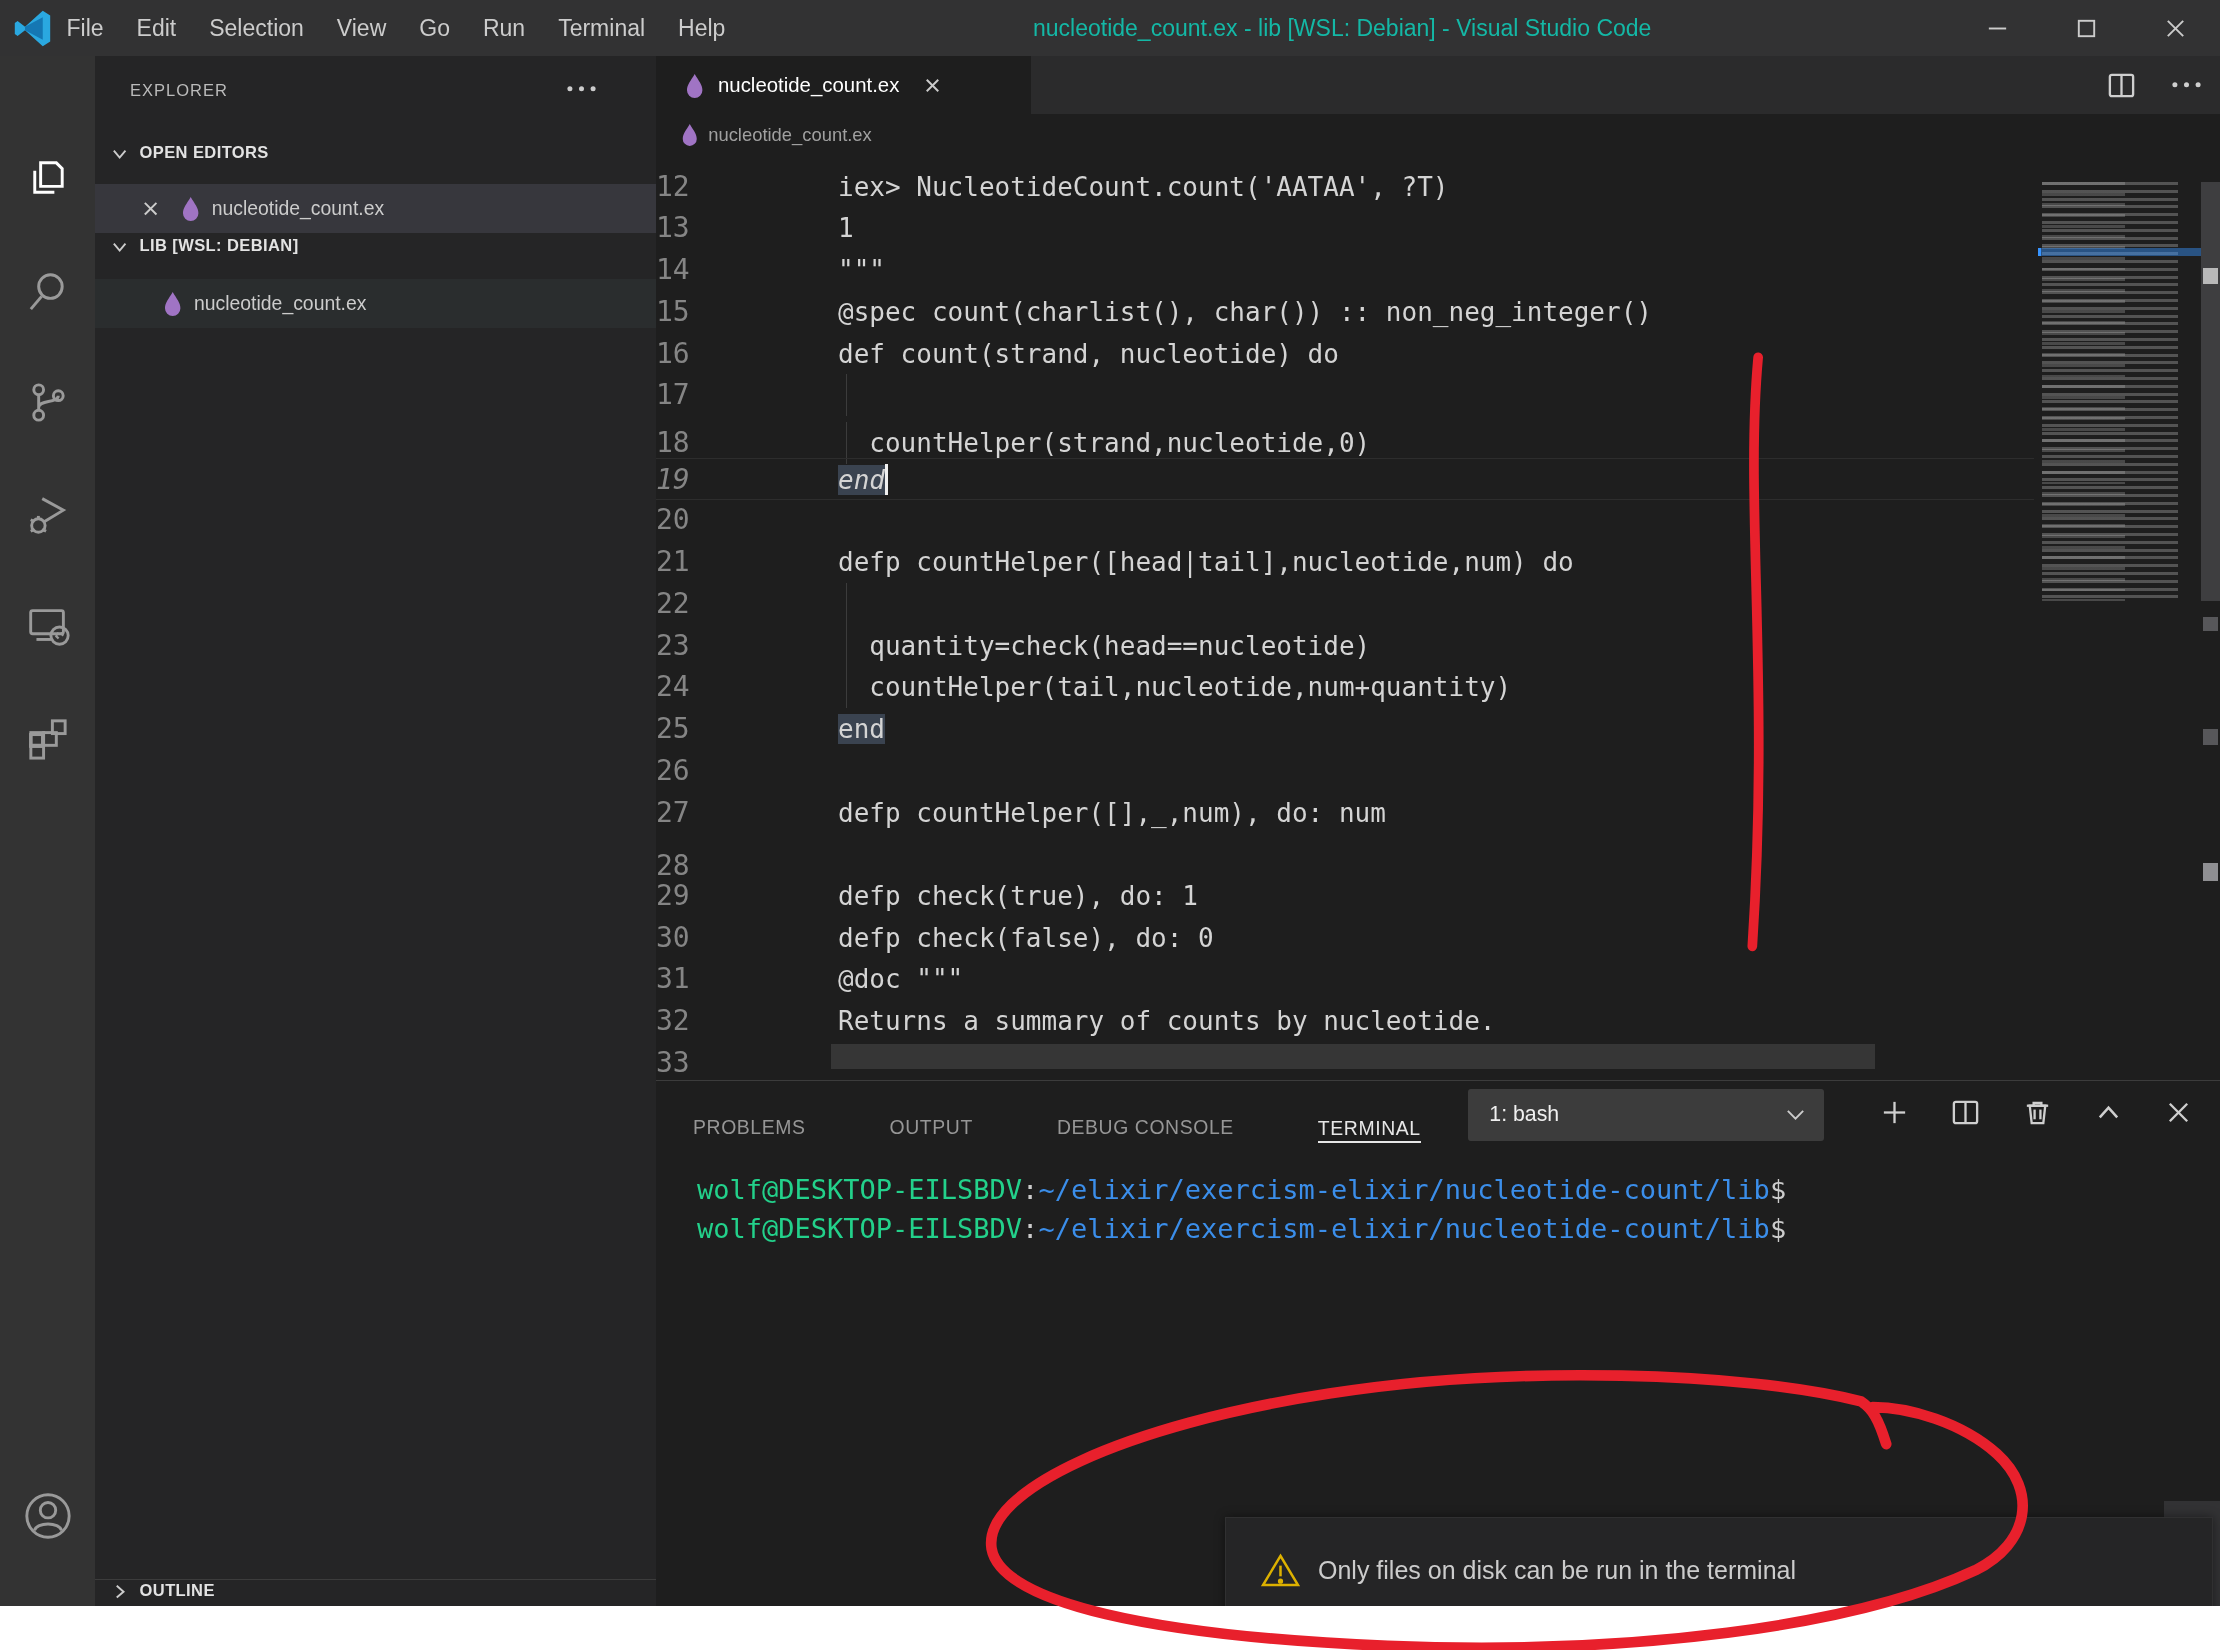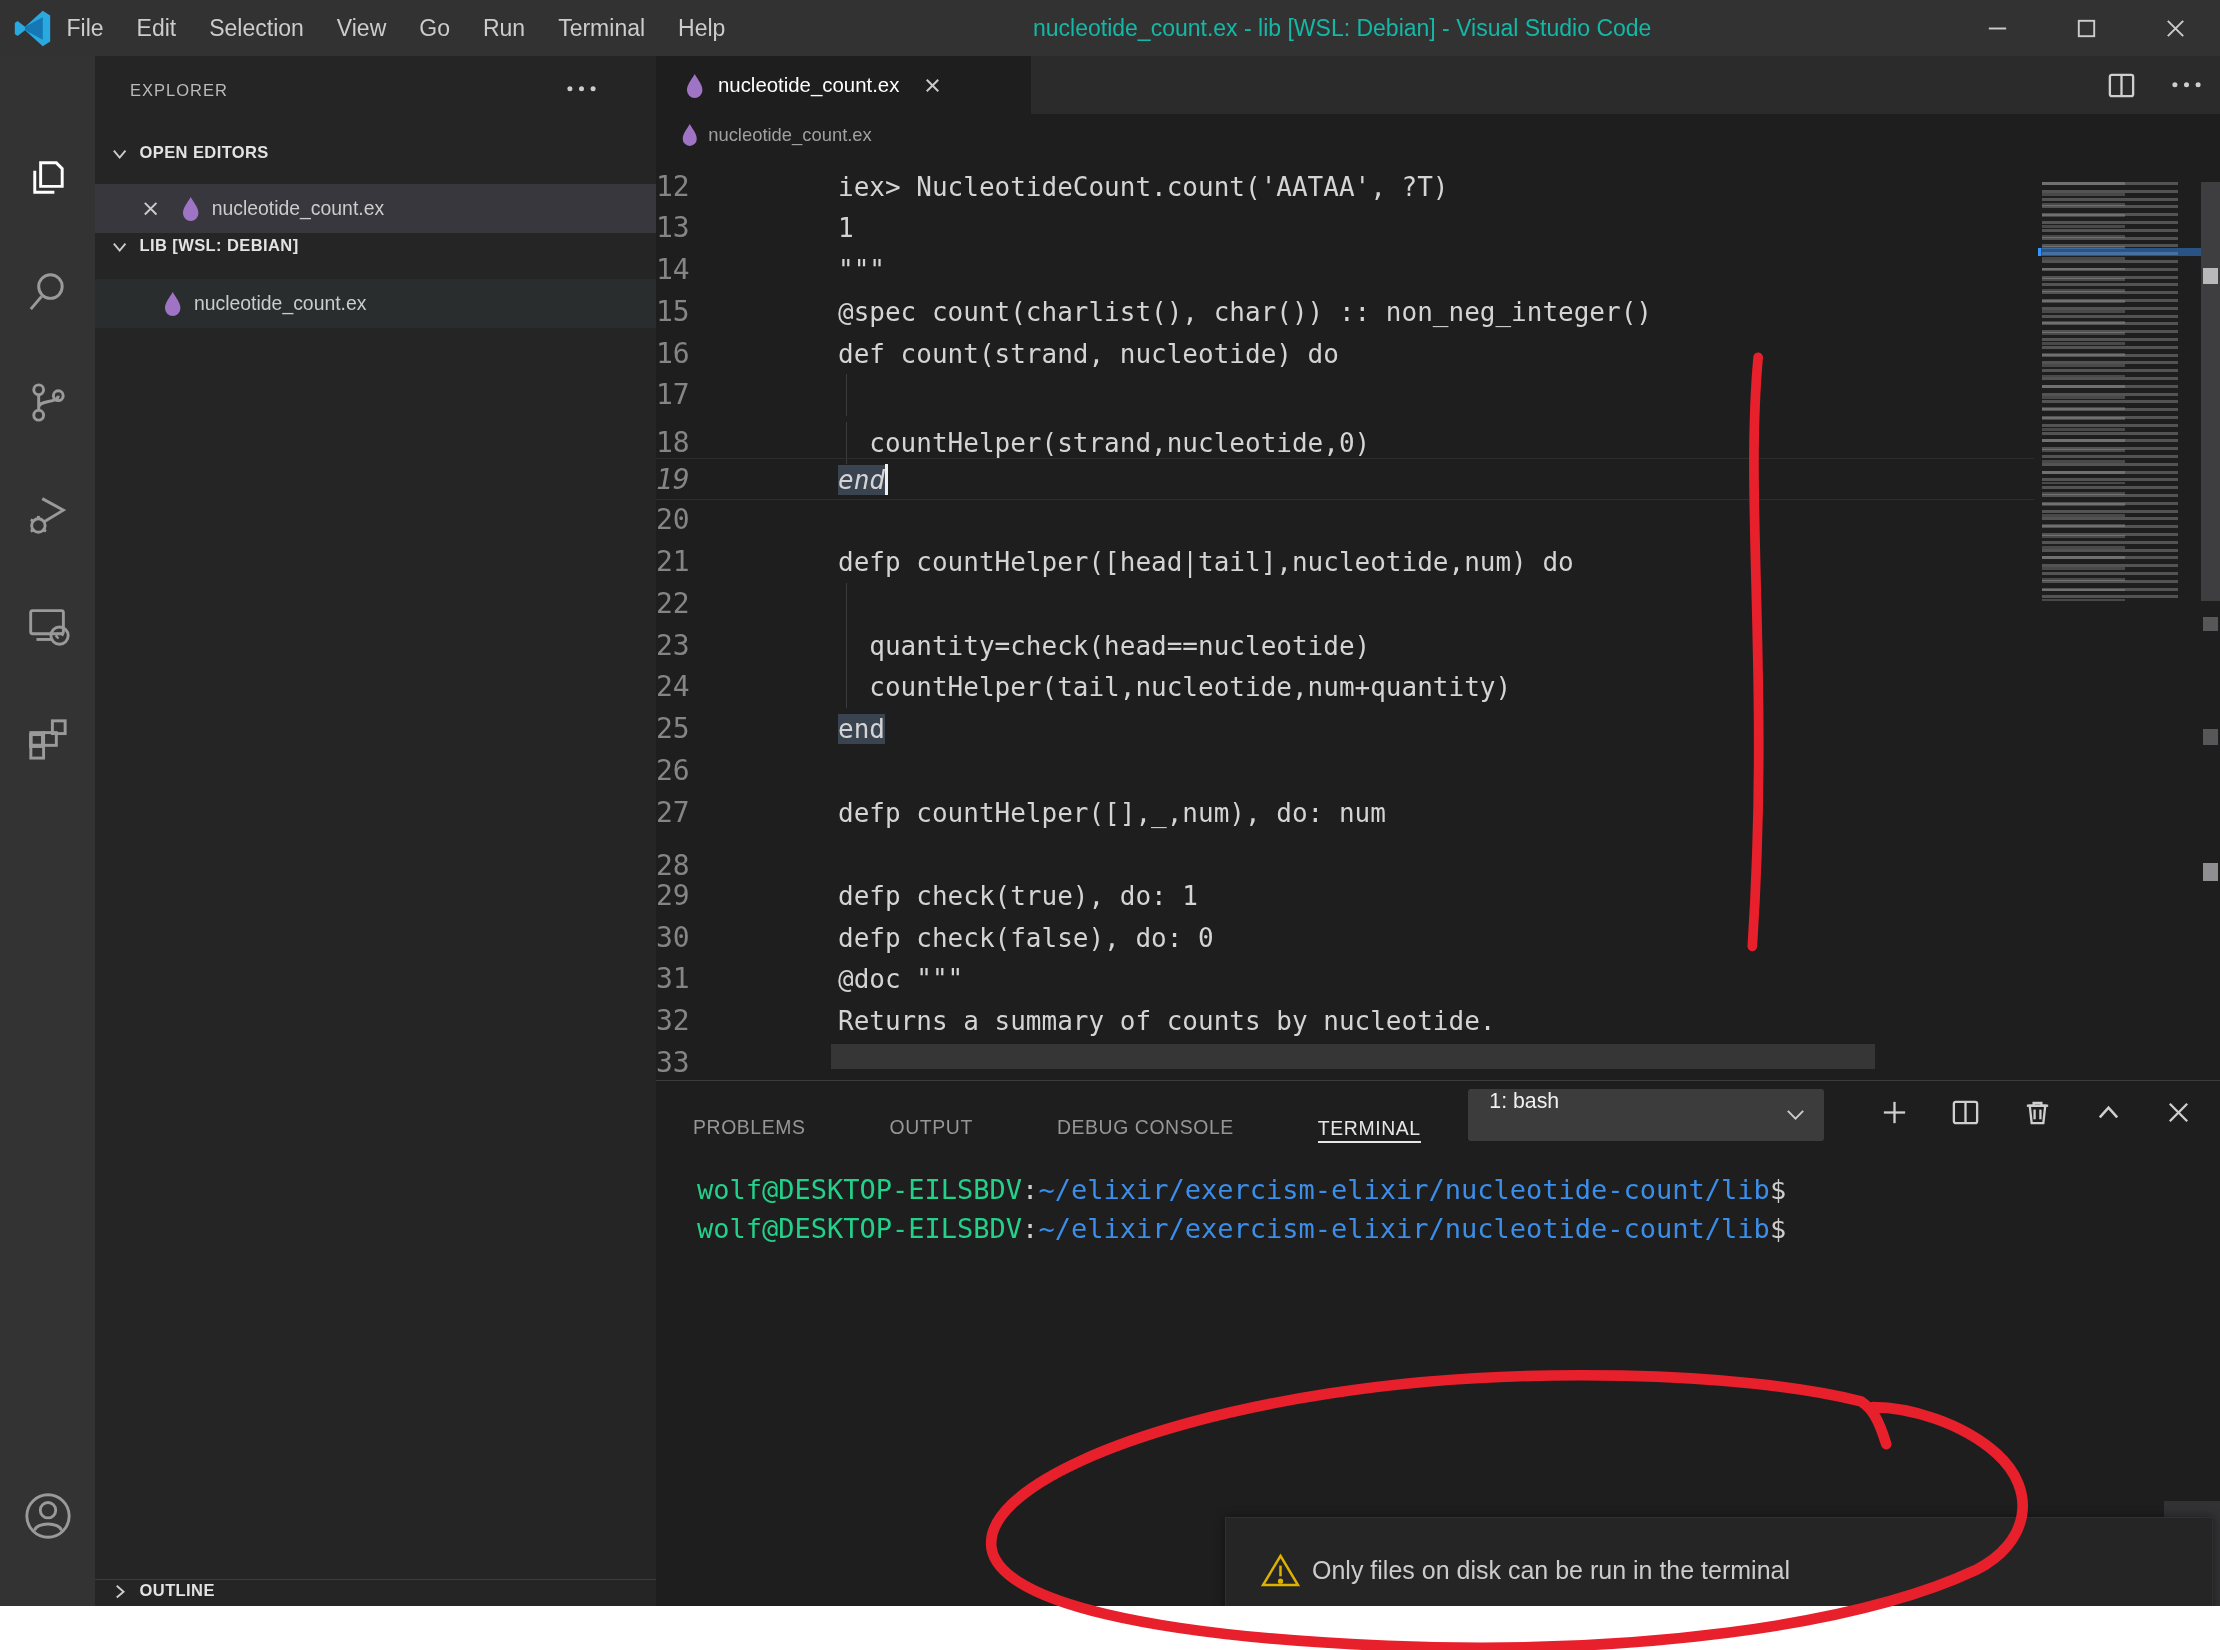--- a/index.html
+++ b/index.html
@@ -59,31 +59,31 @@
   .mm-line { position:absolute; left:0; top:95px; width:163px; height:7.8px; background:rgba(55,148,255,.45); border-left:3.9px solid #3794ff; }
   .vscroll { position:absolute; left:2201px; top:153px; width:19.4px; height:927px; }
   .vs-thumb { position:absolute; left:0; top:29px; width:19.4px; height:419px; background:#3e3e40; }
   .vs-mark { position:absolute; left:1.9px; width:15.5px; }
 
   
   .panel { position:absolute; left:656px; top:1080px; width:1564px; height:526px; background:#1e1e1e; border-top:1px solid #3c3c3c; }
   .panel-tabs { position:absolute; left:37px; top:0; height:62px; display:flex; gap:84px; align-items:flex-end; }
   .panel-tab { font-size:19.4px; letter-spacing:0.6px; color:#969696; position:relative; padding-bottom:3.9px; }
   .panel-tab.active { color:#e7e7e7; border-bottom:2.9px solid #e7e7e7; padding-bottom:1px; }
-  .shell-select { position:absolute; left:812px; top:7.8px; width:356px; height:52px; background:#3c3c3c; border-radius:2.9px; display:flex; }
+  .shell-select { position:absolute; left:812px; top:7.8px; width:356px; height:52px; background:#3c3c3c; border-radius:2.9px; display:flex; align-items:center; }
   .shell-select .val { font-size:21.3px; color:#f0f0f0; margin-left:21.3px; }
   .shell-select .chev { position:absolute; right:17.5px; top:17.5px; }
   .panel-actions { position:absolute; right:27px; top:0; height:62px; display:flex; align-items:center; gap:41px; }
   .term { position:absolute; left:41px; top:89px; font-family:"DejaVu Sans Mono", monospace; font-size:27px; line-height:39px; white-space:pre; }
   .t-user { color:#23d18b; } .t-path { color:#3b8eea; } .t-plain { color:#cccccc; }
 
   
   .toast-edge { position:absolute; left:2164px; top:1501px; width:56px; height:105px; background:#323234; }
   .toast { position:absolute; left:1225px; top:1517px; width:988px; height:107px; background:#252526; border:1px solid #303031; box-shadow:0 0 9.7px rgba(0,0,0,.45); display:flex; align-items:center; }
-  .toast-msg { font-size:25px; color:#cccccc; margin-left:12px; }
+  .toast-msg { font-size:25px; color:#cccccc; margin-left:18px; }
 
   .white-strip { position:absolute; left:0; top:1606px; width:2220px; height:45px; background:#ffffff; }
   .annotations { position:absolute; left:0; top:0; width:2220px; height:1651px; pointer-events:none; z-index:99; }
   svg.icon { display:block; }
 </style>
 </head>
 <body>
 
 <div class="page">
   <div class="window">

